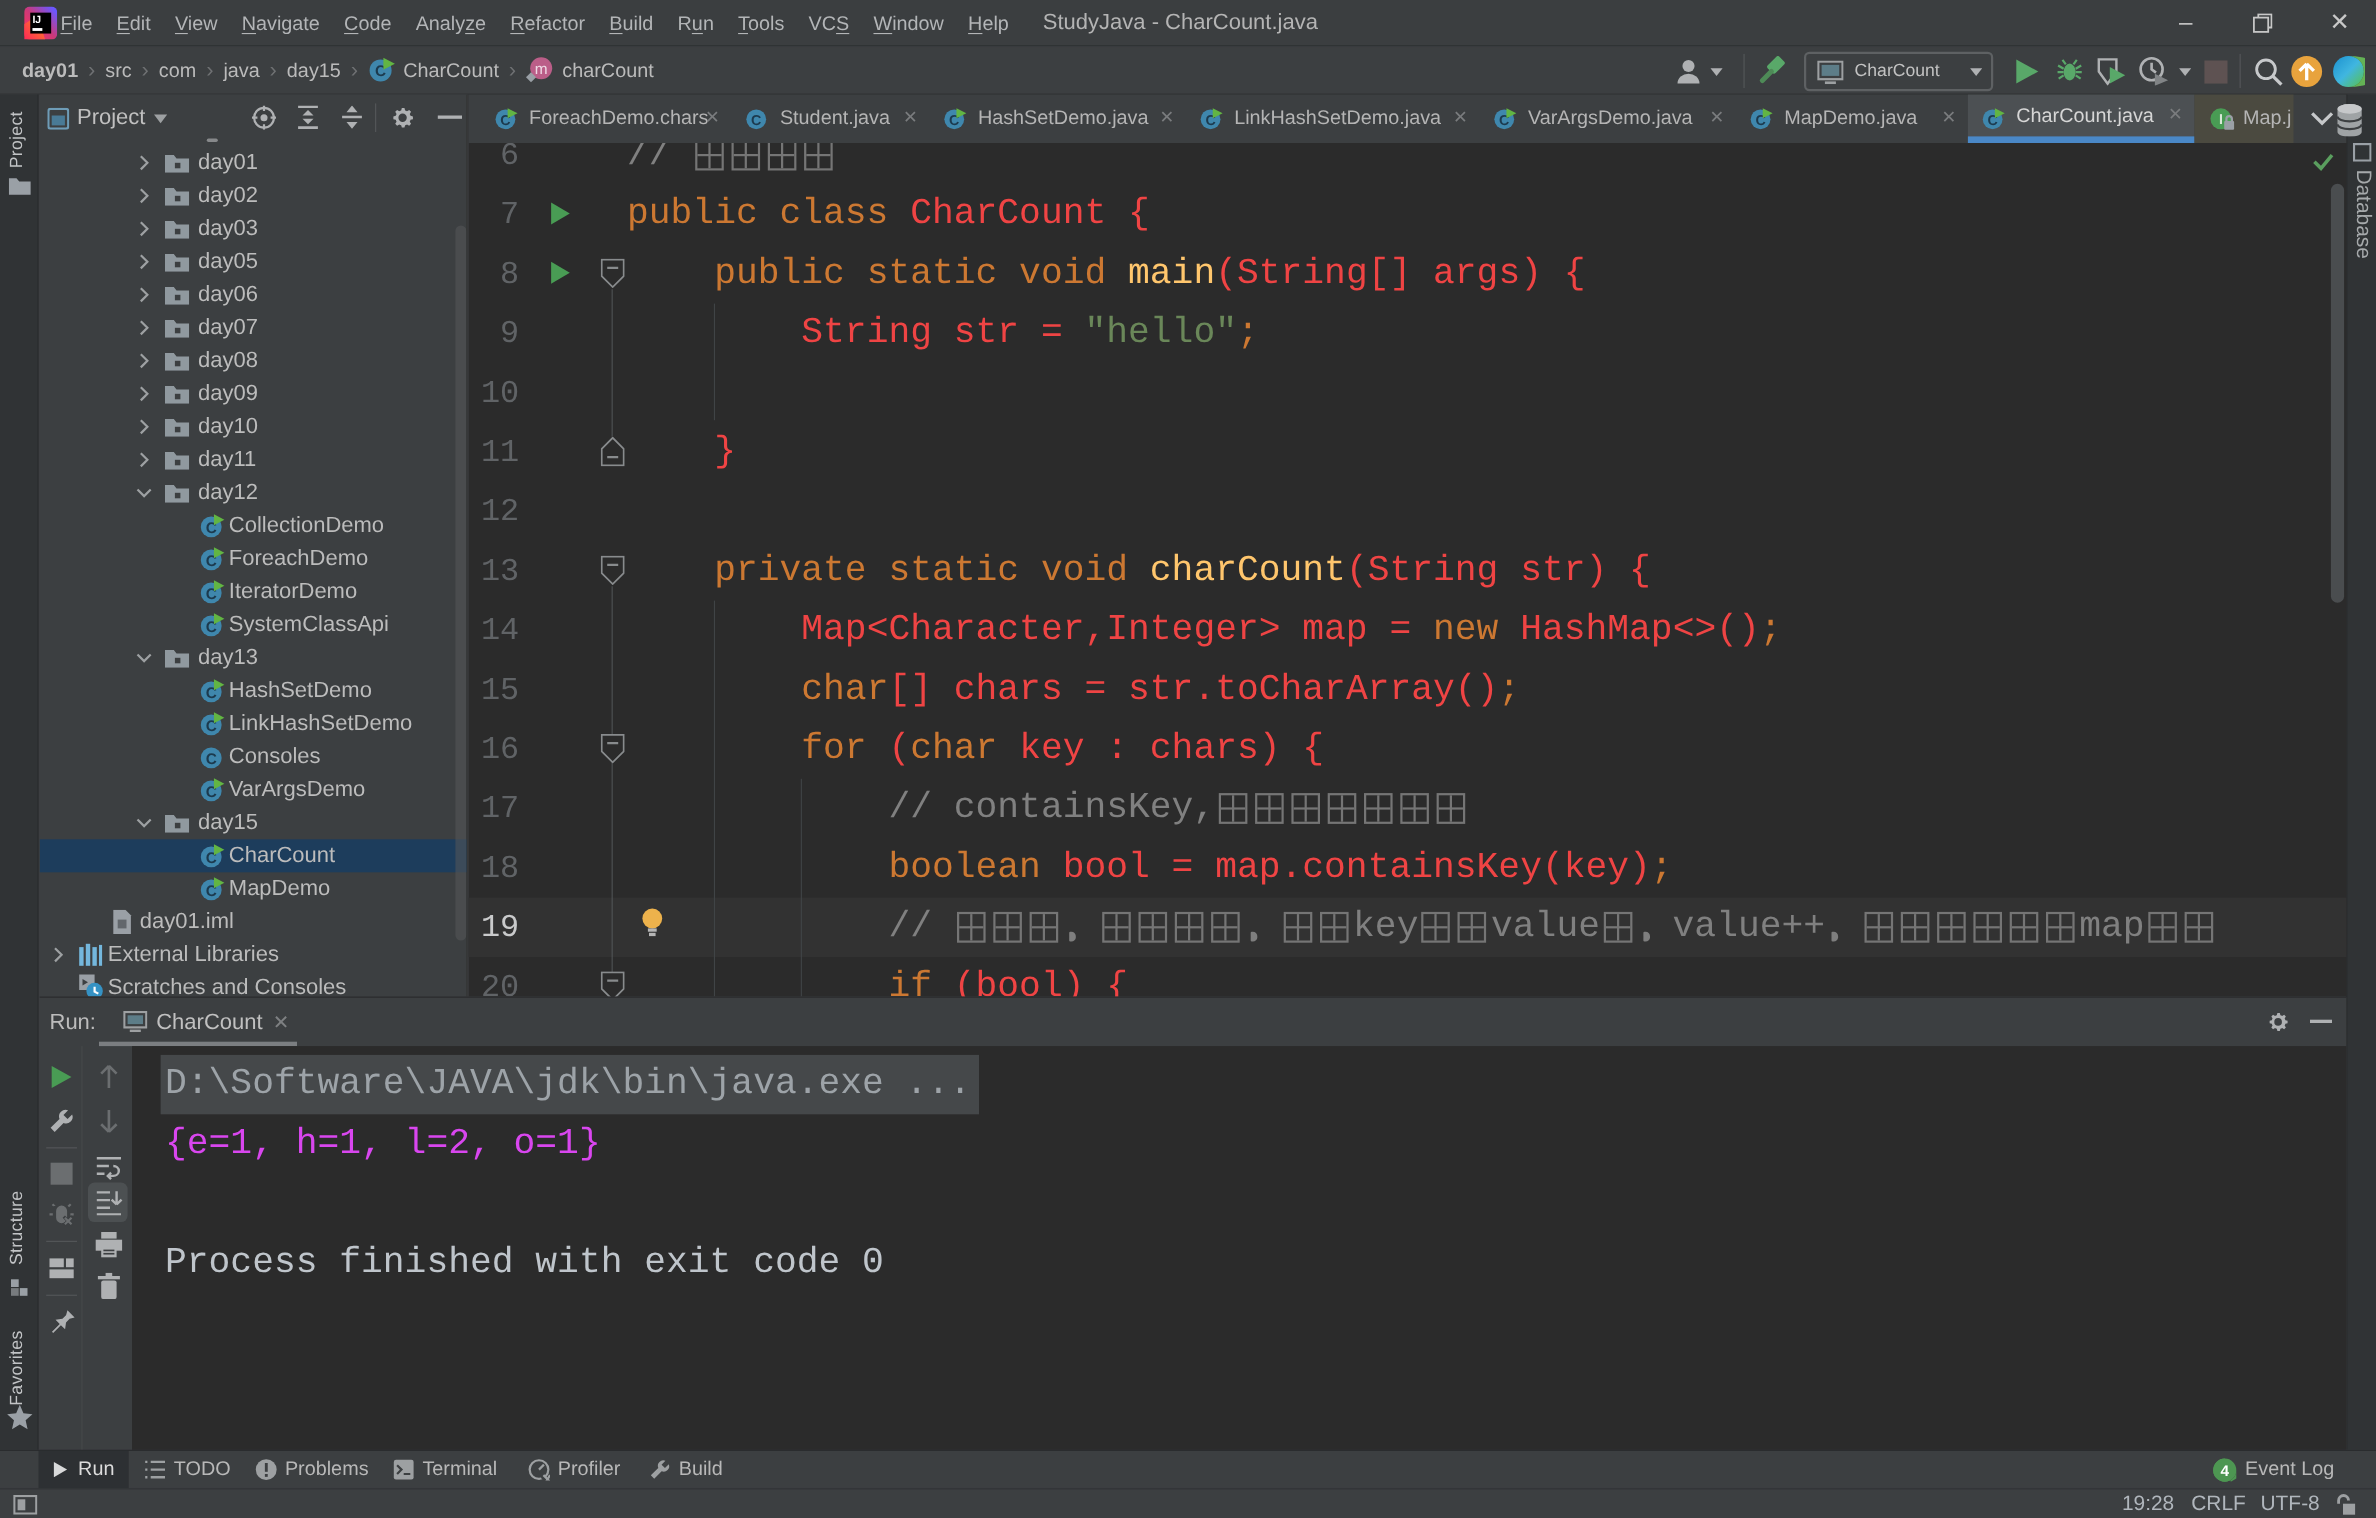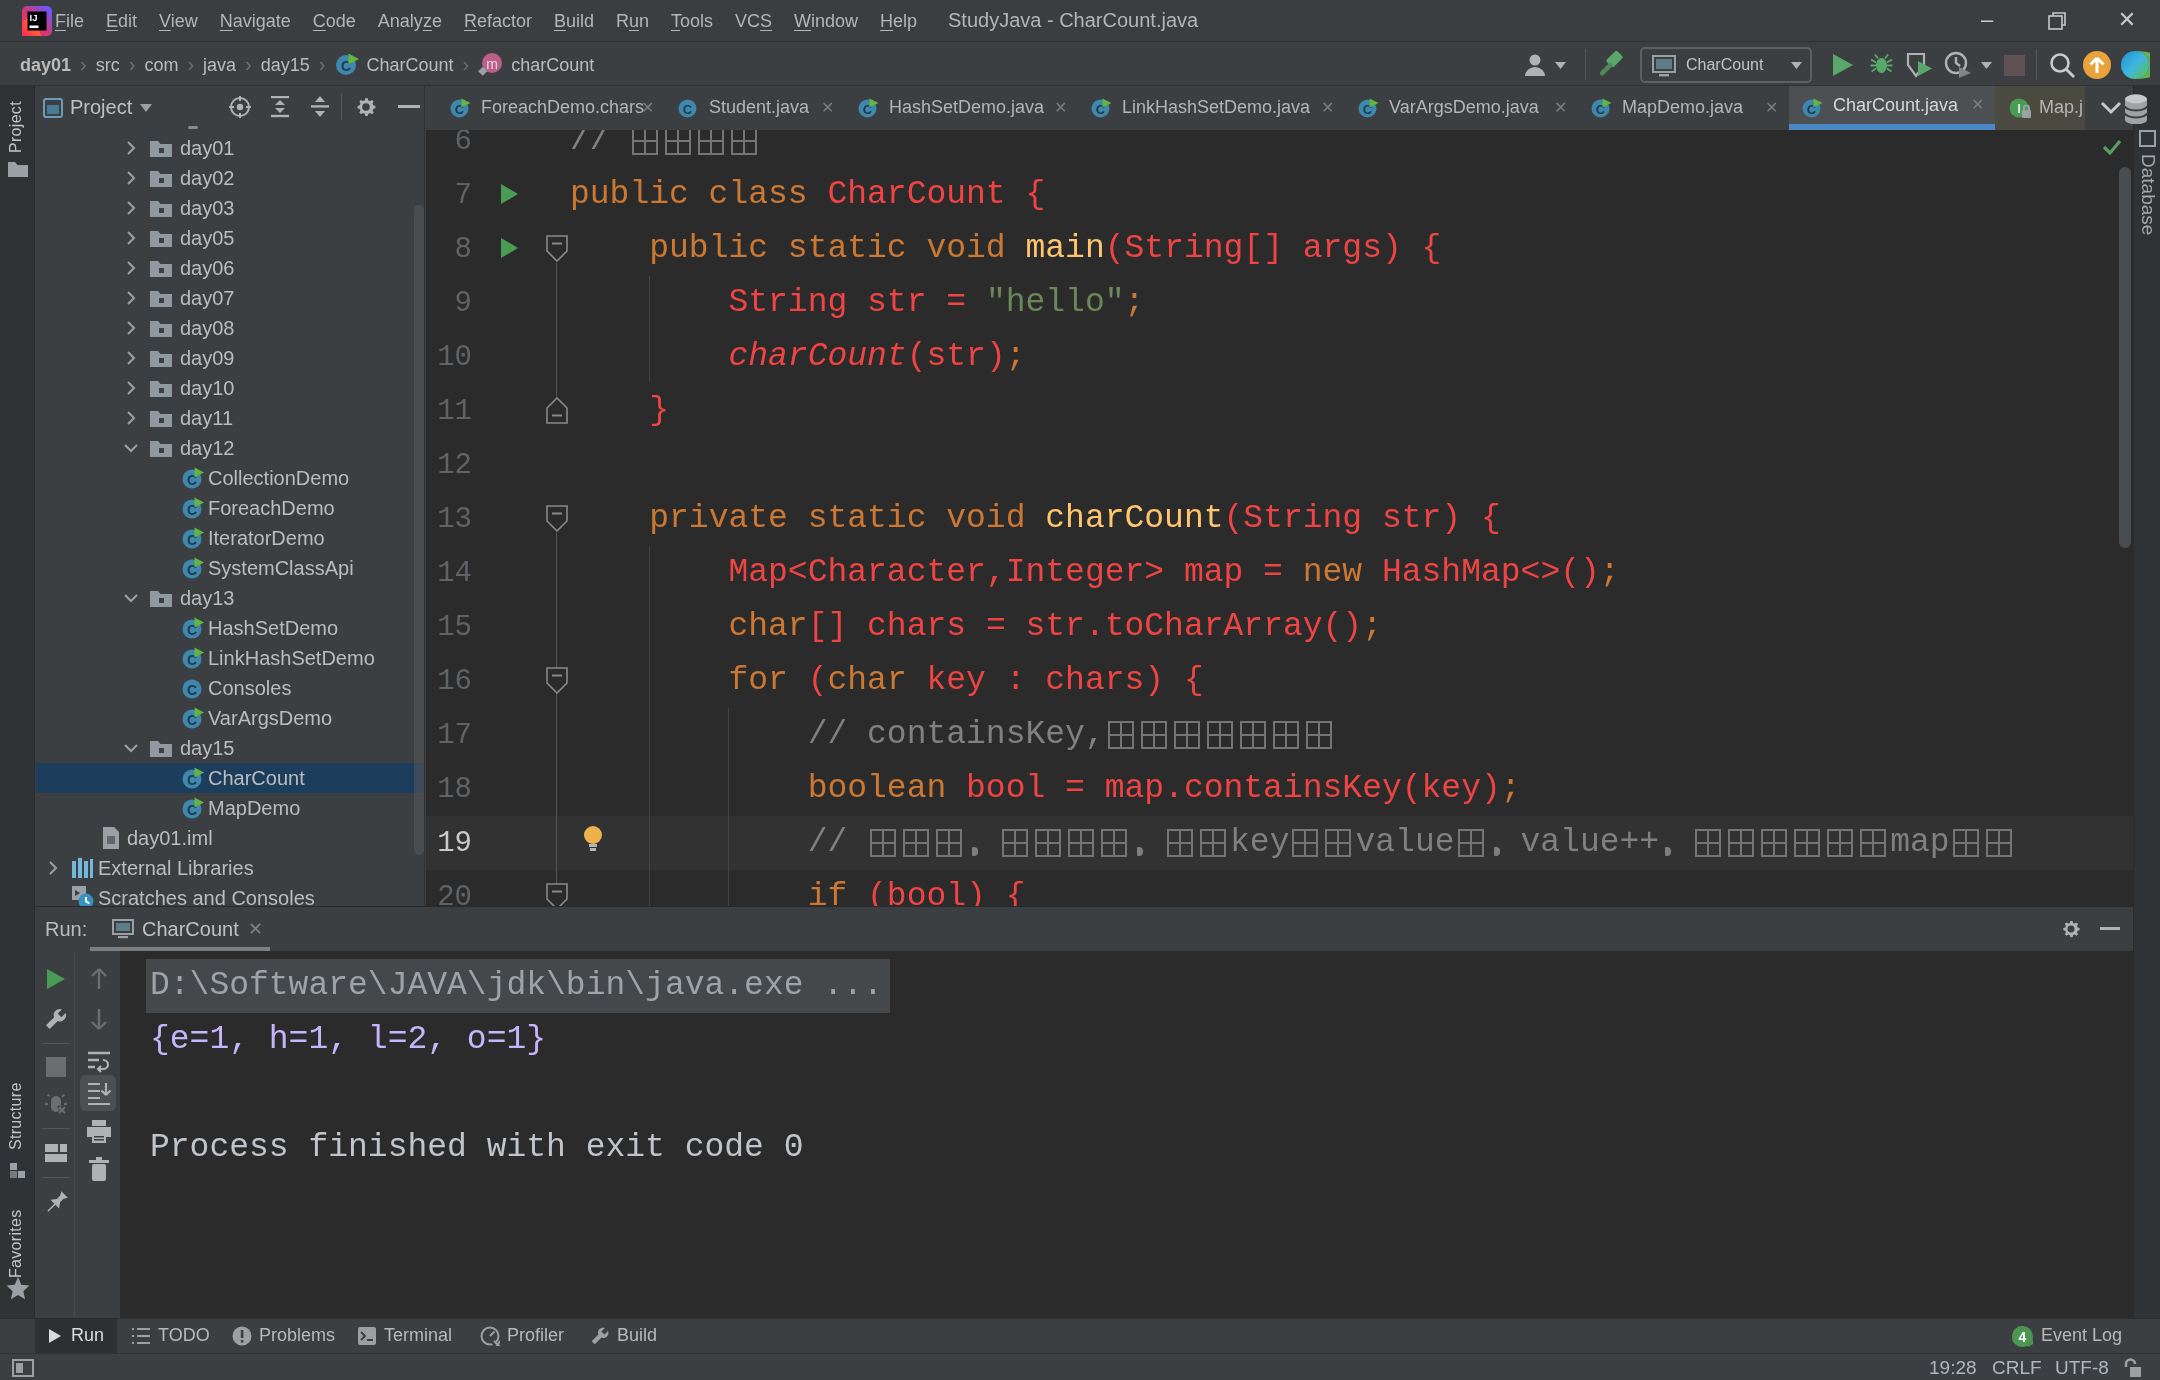--- a/index.html
+++ b/index.html
@@ -501,21 +501,20 @@
         </svg>
   <div class="lnum" style="top:-16px">6</div>
 <div class="cline" style="top:-16px"><span class="c">//&nbsp;</span><span class="cjk"></span><span class="cjk"></span><span class="cjk"></span><span class="cjk"></span></div>
 <div class="lnum" style="top:38px">7</div>
 <div class="cline" style="top:38px"><span class="k">public&nbsp;class</span><span class="d">&nbsp;CharCount&nbsp;{</span></div>
 <div class="lnum" style="top:92px">8</div>
 <div class="cline" style="top:92px">&nbsp;&nbsp;&nbsp;&nbsp;<span class="k">public&nbsp;static&nbsp;void</span>&nbsp;<span class="m">main</span><span class="d">(String[]&nbsp;args)&nbsp;{</span></div>
 <div class="lnum" style="top:146px">9</div>
 <div class="cline" style="top:146px">&nbsp;&nbsp;&nbsp;&nbsp;&nbsp;&nbsp;&nbsp;&nbsp;<span class="d">String&nbsp;str&nbsp;=&nbsp;</span><span class="s">"hello"</span><span class="sc">;</span></div>
 <div class="lnum" style="top:200px">10</div>
-<div class="cline" style="top:200px">&nbsp;&nbsp;&nbsp;&nbsp;&nbsp;&nbsp;&nbsp;&nbsp;<span class="d it">charCount</span><span class="d">(str)</span><span class="sc">;</span></div>
 <div class="lnum" style="top:254px">11</div>
 <div class="cline" style="top:254px">&nbsp;&nbsp;&nbsp;&nbsp;<span class="d">}</span></div>
 <div class="lnum" style="top:308px">12</div>
 <div class="lnum" style="top:362px">13</div>
 <div class="cline" style="top:362px">&nbsp;&nbsp;&nbsp;&nbsp;<span class="k">private&nbsp;static&nbsp;void</span>&nbsp;<span class="m">charCount</span><span class="d">(String&nbsp;str)&nbsp;{</span></div>
 <div class="lnum" style="top:416px">14</div>
 <div class="cline" style="top:416px">&nbsp;&nbsp;&nbsp;&nbsp;&nbsp;&nbsp;&nbsp;&nbsp;<span class="d">Map&lt;Character,Integer&gt;&nbsp;map&nbsp;=&nbsp;</span><span class="k">new</span><span class="d">&nbsp;HashMap&lt;&gt;()</span><span class="sc">;</span></div>
 <div class="lnum" style="top:470px">15</div>
 <div class="cline" style="top:470px">&nbsp;&nbsp;&nbsp;&nbsp;&nbsp;&nbsp;&nbsp;&nbsp;<span class="k">char</span><span class="d">[]&nbsp;chars&nbsp;=&nbsp;str.toCharArray()</span><span class="sc">;</span></div>
 <div class="lnum" style="top:524px">16</div>
@@ -680,21 +679,21 @@
       </svg>
 <svg class="ic" style="left:52px;top:250px" width="22" height="26">
         <rect x="4" y="7" width="14" height="17" rx="2" fill="#afb1b3"></rect>
         <rect x="1" y="3" width="20" height="3" fill="#afb1b3"></rect>
         <rect x="8" y="0" width="6" height="3" fill="#afb1b3"></rect>
       </svg>
 <div class="rsep" style="left:38px;top:44px;width:1px;height:368px;background:#46494b"></div>
  <div class="abs" id="console">
   <div class="abs" style="left:26px;top:8px;width:744px;height:54px;background:#45484a"></div>
   <div class="abs" style="left:30px;top:8px;color:#9da3a8">D:\Software\JAVA\jdk\bin\java.exe&nbsp;...</div>
-  <div class="abs" style="left:30px;top:62px;color:#c4b5fd">{e=1,&nbsp;h=1,&nbsp;l=2,&nbsp;o=1}</div>
+  <div class="abs" style="left:30px;top:62px;color:#d946ef">{e=1,&nbsp;h=1,&nbsp;l=2,&nbsp;o=1}</div>
   <div class="abs" style="left:30px;top:170px;color:#bfc5cb">Process&nbsp;finished&nbsp;with&nbsp;exit&nbsp;code&nbsp;0</div>
  </div>
 </div>
 <div class="abs" id="btoolbar">
       <div class="abs" style="left:35px;top:0;width:82px;height:34px;background:#2d3033"></div>
 <svg class="ic" style="left:47px;top:9px" width="16" height="16">
         <path d="M2 1 L14 8 L2 15 Z" fill="#d8d9da"></path>
       </svg>
 <span class="bitem" style="left:71px;color:#dcdcdc">Run</span>
 <svg class="ic" style="left:131px;top:8px" width="20" height="18">

